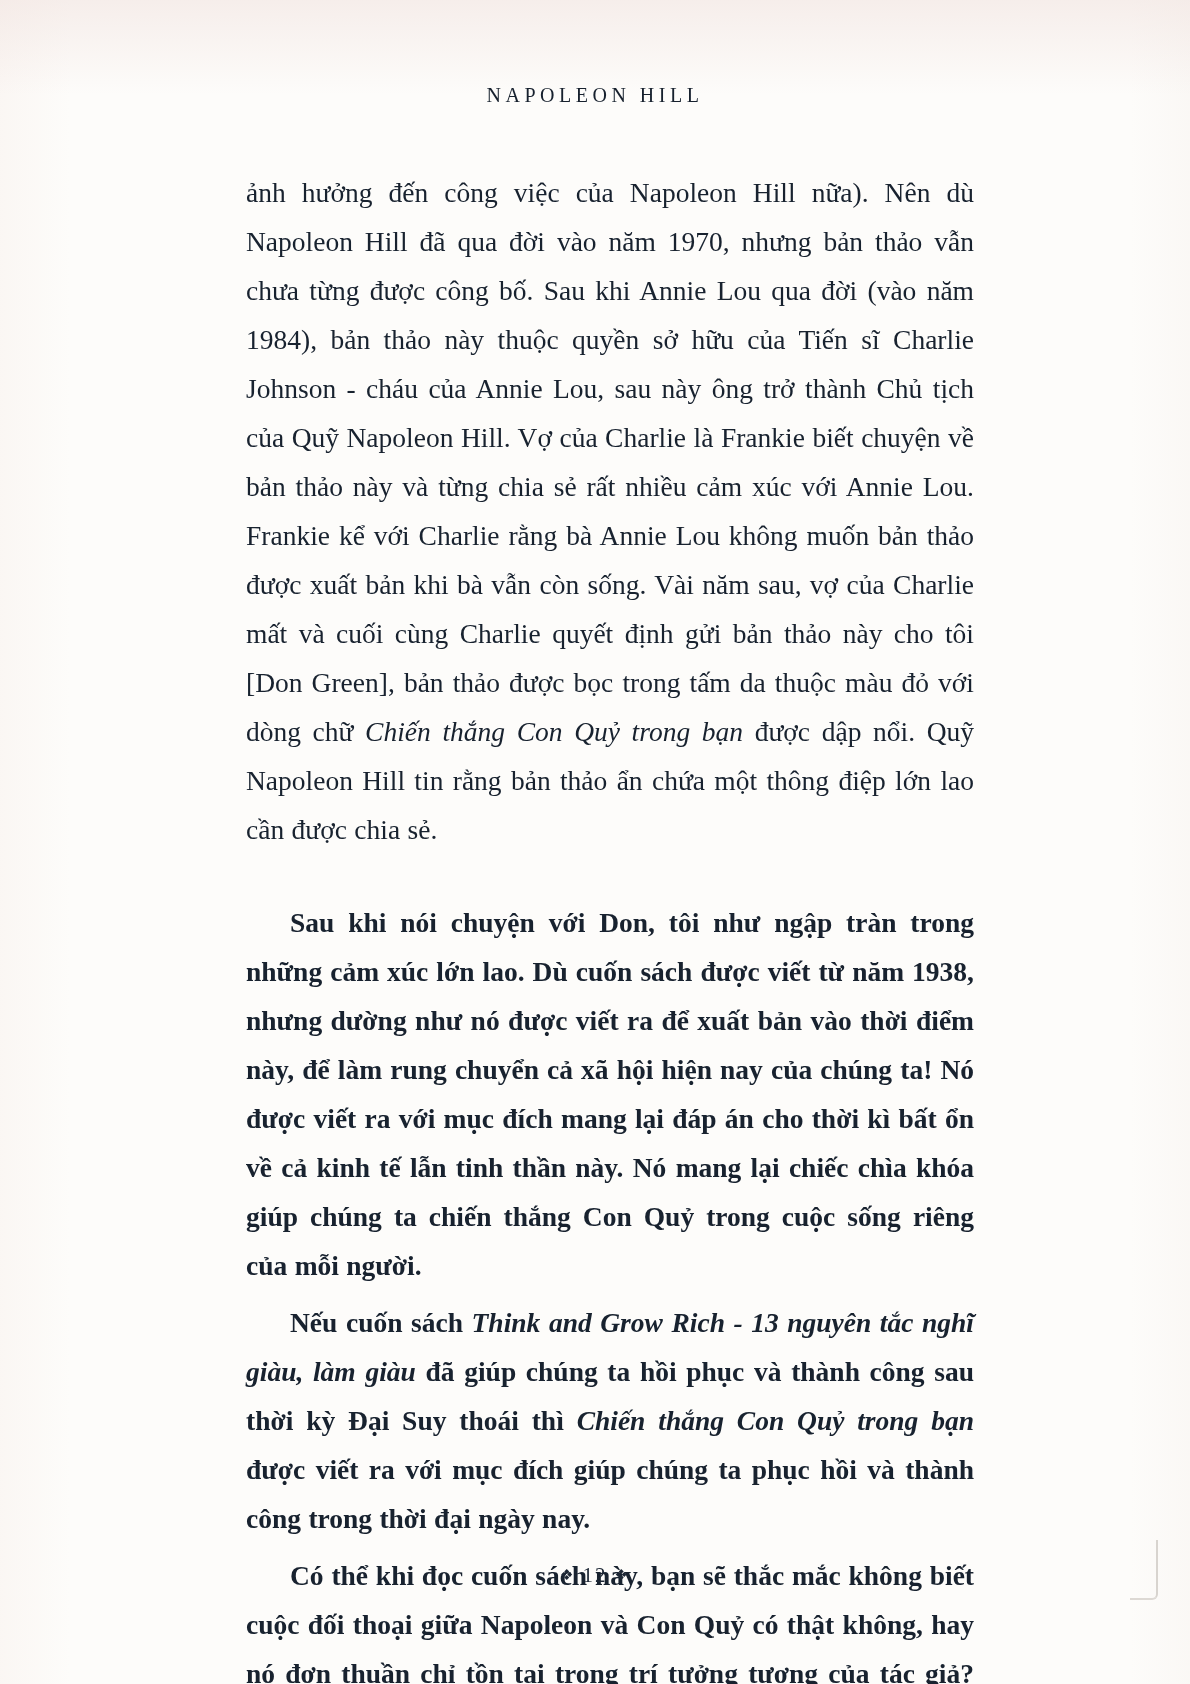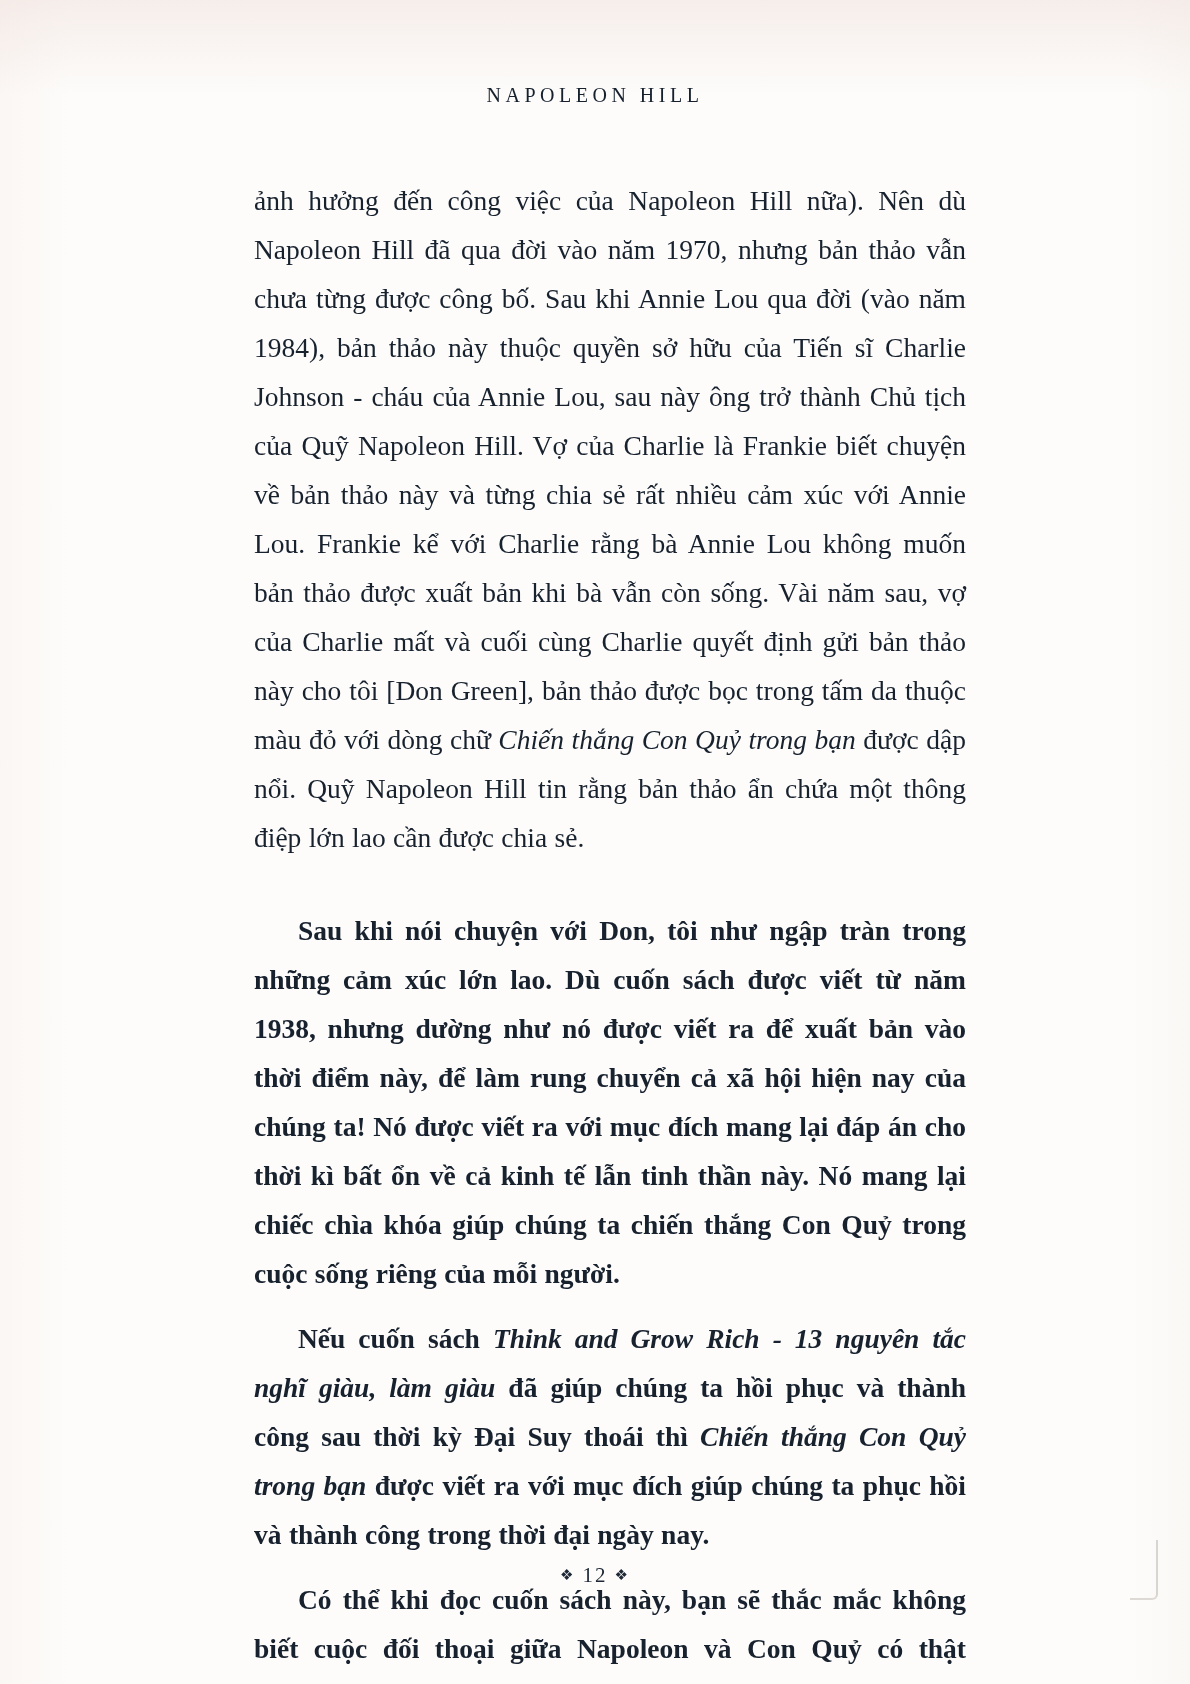--- a/index.html
+++ b/index.html
@@ -52,21 +52,21 @@
   }
 
   .content {
     position: absolute;
     top: 160px;
     left: 238px;
     width: 744px;
   }
 
   p.body {
-    margin: 16px;
+    margin: 8px;
     font-size: 27.5px;
     line-height: 49px;
     text-align: justify;
     text-justify: inter-word;
     color: #18222f;
     word-spacing: 0.5px;
   }
   p.body.indent {
     text-indent: 44px;
     font-weight: bold;

